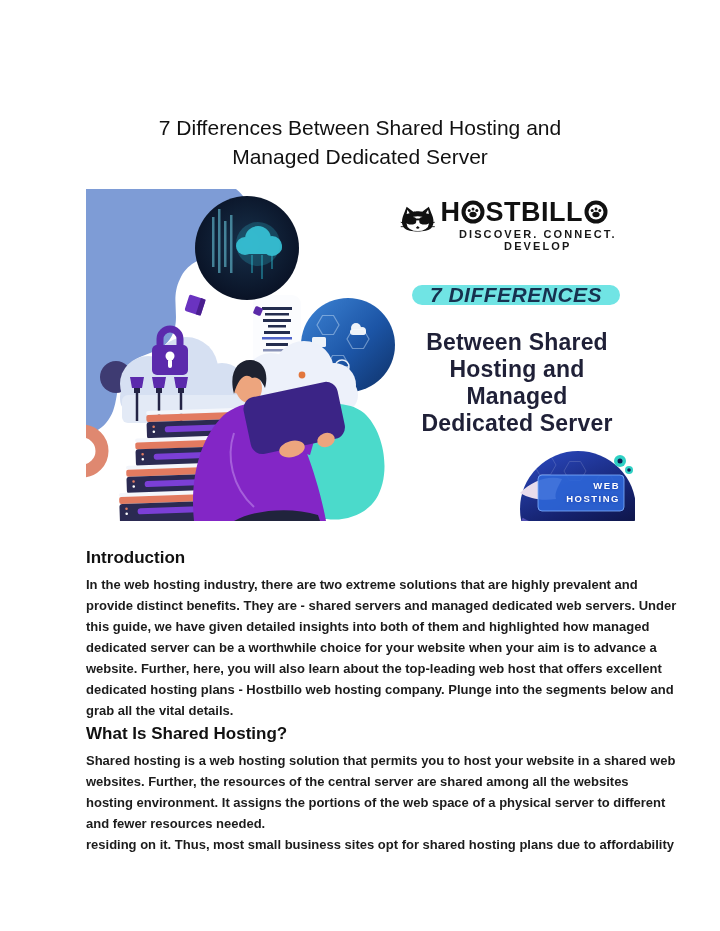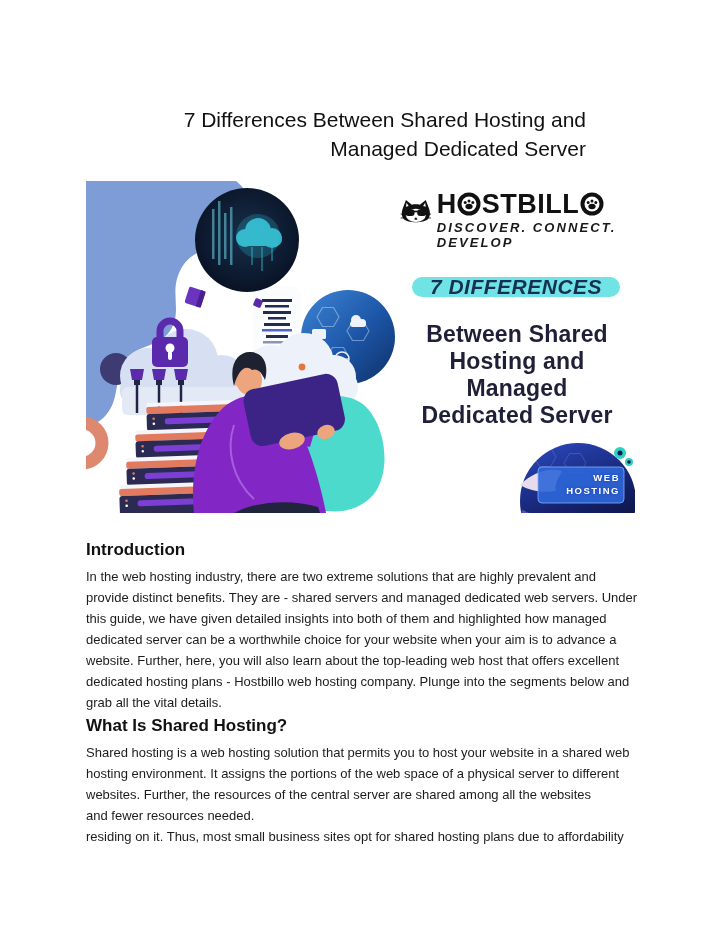--- a/index.html
+++ b/index.html
@@ -1,41 +1,41 @@
 <!DOCTYPE html>
 <html><head>
 <meta charset="utf-8">
 <style>
   html,body{margin:0;padding:0;background:#ffffff;}
   .doc{position:relative;width:720px;height:931px;background:#ffffff;overflow:hidden;
        font-family:"Liberation Sans","DejaVu Sans",sans-serif;color:#1c1c1c;}
   
   .title-wrap{padding-top:101px;}
-  h1.page-title{margin:4px auto;max-width:452px;font-size:21px;line-height:29px;font-weight:400;
-       text-align:right;color:#111111;}
+  h1.page-title{margin:12px auto;max-width:452px;font-size:21px;line-height:29px;font-weight:400;
+       text-align:center;color:#111111;}
   
   figure.banner{position:relative;margin:18px 0 0 86px;width:549px;height:332px;background:#ffffff;overflow:hidden;padding:0;}
   figure.banner svg.art{position:absolute;left:0;top:0;}
   .logo{position:absolute;left:314px;top:8px;display:flex;align-items:flex-start;gap:5px;}
   .logo .cat{margin-top:4px;}
   .brand{display:flex;align-items:center;font-weight:800;font-size:27px;letter-spacing:0.5px;color:#111;line-height:30px;}
   .brand .pawo{margin:0 0.5px;}
-  .tagline{font-size:13px;font-weight:700;letter-spacing:2.1px;color:#181818;margin-top:1px;font-style:italic;}
+  .tagline{font-size:11px;font-weight:700;letter-spacing:2.1px;color:#181818;margin-top:1px;text-align:center;}
   .badge{position:absolute;left:326px;top:96px;width:208px;height:20px;background:#70E4E4;border-radius:10px;
        display:flex;align-items:center;justify-content:center;font-size:21px;font-weight:800;font-style:italic;
        color:#16314F;letter-spacing:0.5px;}
   .headline{position:absolute;left:299px;top:140px;width:264px;text-align:center;font-weight:800;
        font-size:23px;line-height:27px;color:#1F2037;letter-spacing:0.2px;}
   .webhost{position:absolute;left:468px;top:290px;width:66px;text-align:right;color:#ffffff;
        font-size:9.5px;font-weight:700;letter-spacing:1.5px;line-height:13px;text-shadow:0 0 3px #1b3fae;}
   
   .content{margin-left:86px;width:556px;}
   h2.sec{margin:26px 0 0 0;font-size:17px;line-height:22px;font-weight:700;color:#111111;}
   h2.sec.second{margin-top:2px;}
-  p.body{margin:5px 0 0 0;font-size:13px;line-height:21px;color:#1c1c1c;}
+  p.body{margin:5px 0 0 0;font-size:13px;line-height:21px;color:#1c1c1c;font-weight:bold;}
   p.body .ln{display:block;white-space:nowrap;}
 </style>
 </head>
 <body>
 
 <div class="doc">
 
   <div class="title-wrap">
     <h1 class="page-title">7 Differences Between Shared Hosting and Managed Dedicated Server</h1>
   </div>
@@ -304,19 +304,19 @@
       <span class="ln">this guide, we have given detailed insights into both of them and highlighted how managed</span>
       <span class="ln">dedicated server can be a worthwhile choice for your website when your aim is to advance a</span>
       <span class="ln">website. Further, here, you will also learn about the top-leading web host that offers excellent</span>
       <span class="ln">dedicated hosting plans - Hostbillo web hosting company. Plunge into the segments below and</span>
       <span class="ln">grab all the vital details.</span>
     </p>
 
     <h2 class="sec second">What Is Shared Hosting?</h2>
     <p class="body">
       <span class="ln">Shared hosting is a web hosting solution that permits you to host your website in a shared web</span>
+      <span class="ln">websites. Further, the resources of the central server are shared among all the websites</span>
       <span class="ln">hosting environment. It assigns the portions of the web space of a physical server to different</span>
-      <span class="ln">websites. Further, the resources of the central server are shared among all the websites</span>
       <span class="ln">and fewer resources needed.</span>
       <span class="ln">residing on it. Thus, most small business sites opt for shared hosting plans due to affordability</span>
     </p>
   </div>
 </div>
 
 </body></html>

